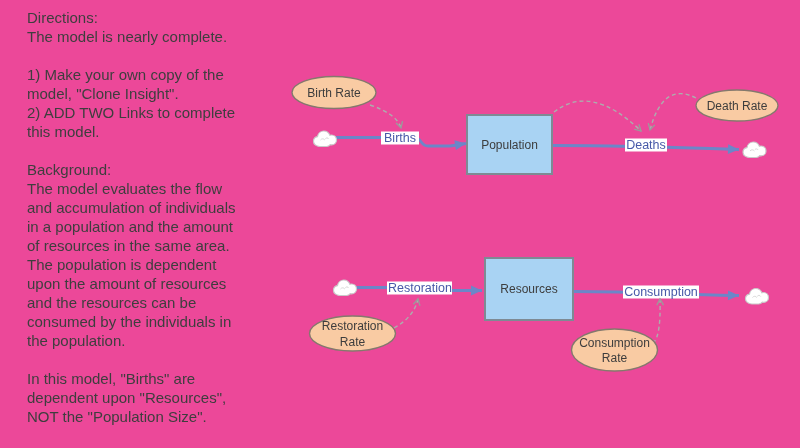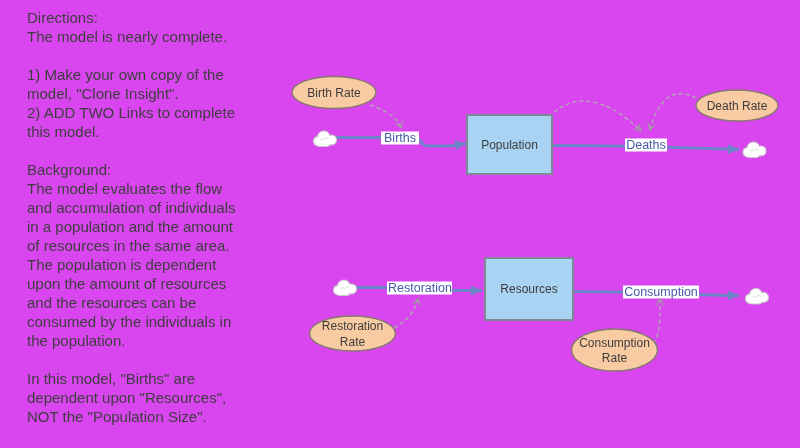--- a/index.html
+++ b/index.html
@@ -1,17 +1,17 @@
 <!DOCTYPE html>
 <html><head>
 <meta charset="utf-8">
 <style>
   html,body{margin:0;padding:0;background:#fff;}
   .page{
-    position:relative;width:800px;height:448px;background:#d946ef;
+    position:relative;width:800px;height:448px;background:#ec4899;
     font-family:"Liberation Sans","DejaVu Sans",sans-serif;overflow:hidden;
   }
   .directions{
     position:absolute;left:27px;top:8px;width:248px;
     font-size:15px;line-height:19px;color:#3e3e3e;
     white-space:pre-line;
   }
   .canvas-svg{position:absolute;left:0;top:0;}
   .node-label{fill:#3d3d3d;font-size:12px;}
   .flow-label{fill:#4759a8;font-size:12.5px;}

